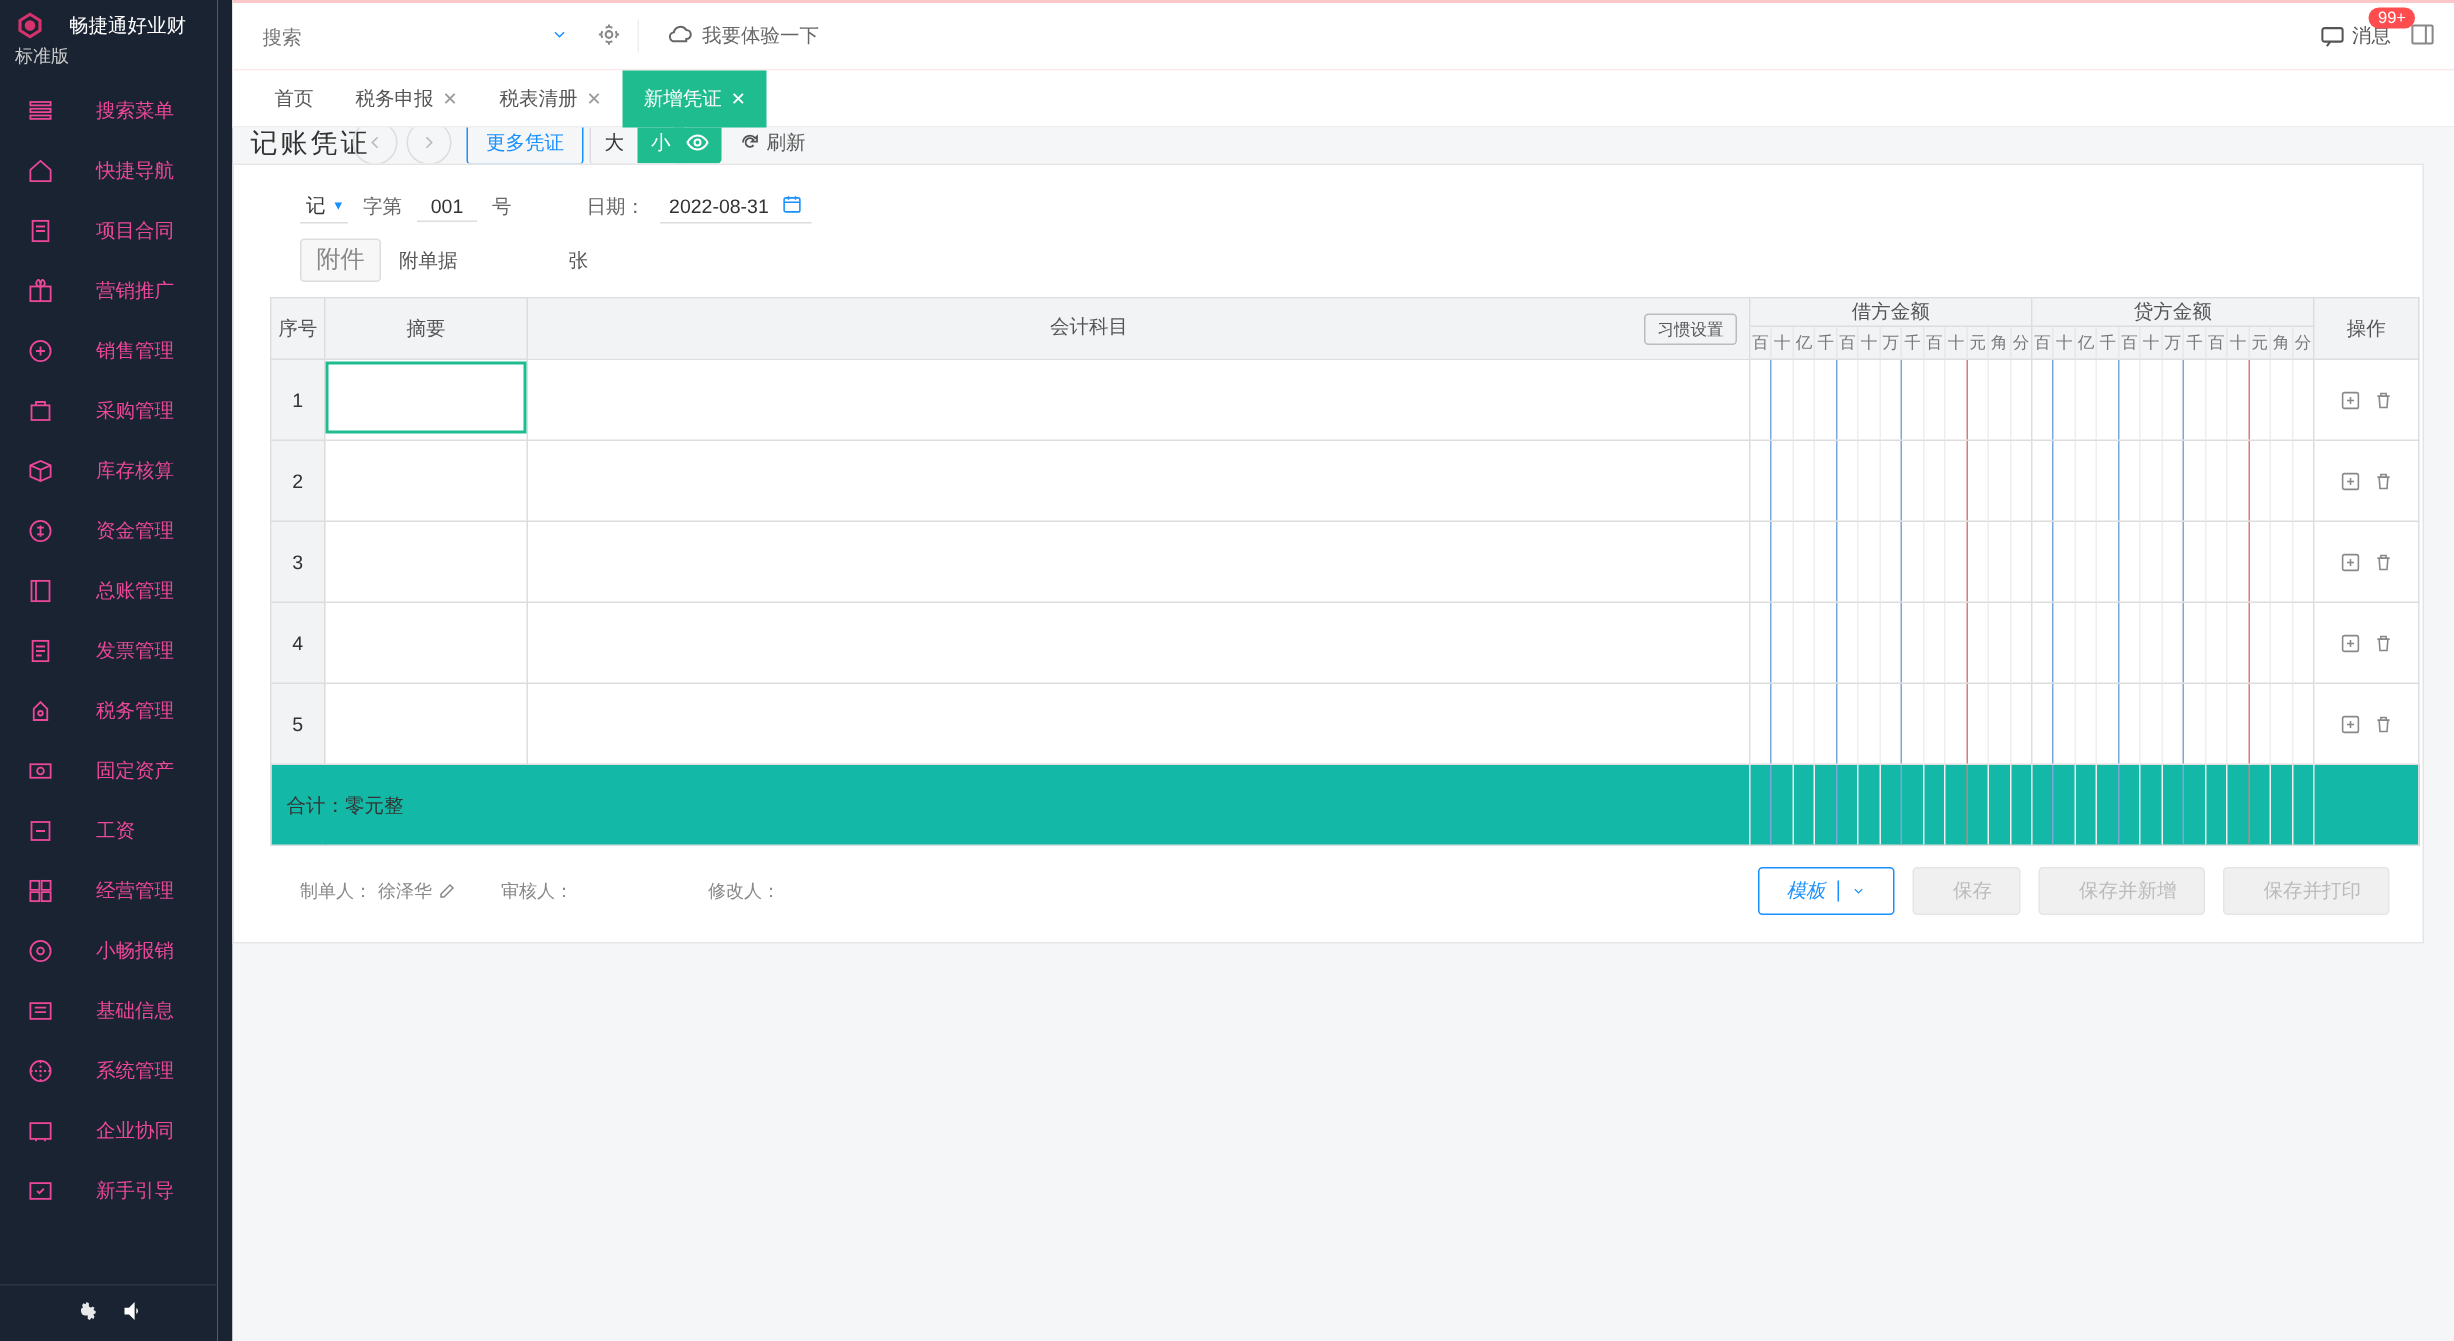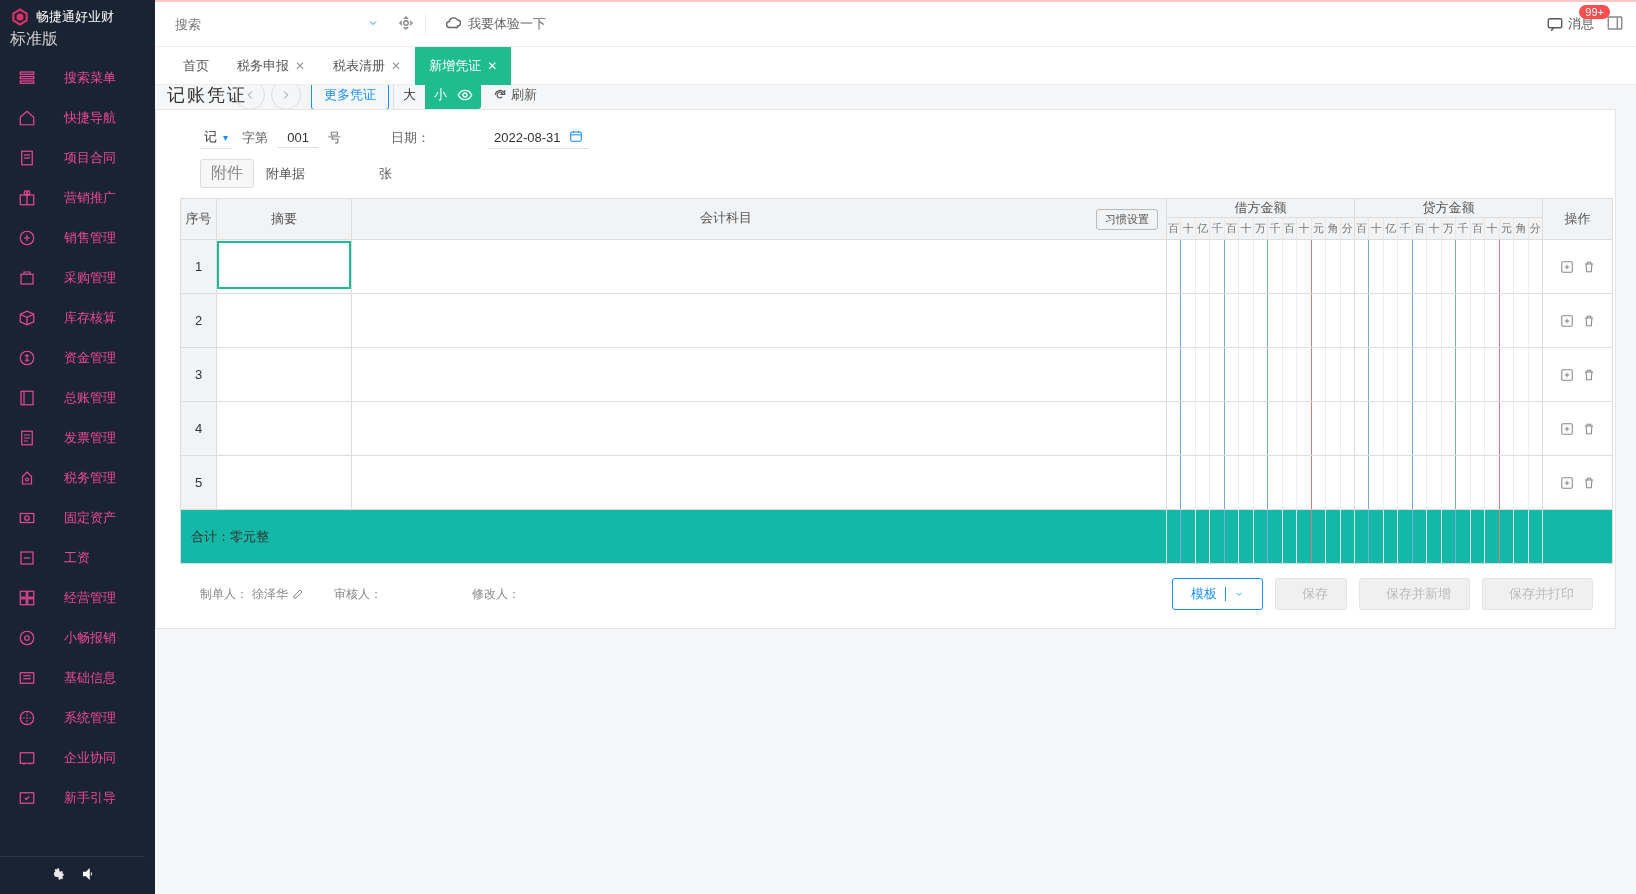--- a/index.html
+++ b/index.html
@@ -1,24 +1,24 @@
 <!DOCTYPE html>
 <html><head>
 <meta charset="utf-8">
 <style>
 * { margin: 0; padding: 0; box-sizing: border-box; }
 body { font-family: "Microsoft YaHei", sans-serif; font-size: 13px; color: #333; background: #fff; overflow: hidden; }
 .app { display: flex; height: 100vh; }
 
 
 .sidebar { width: 145px; background: #1a2332; color: #fff; display: flex; flex-direction: column; }
-.brand { display: flex; align-items: center; padding: 7px 10px 2px; gap: 6px; }
+.brand { display: flex; align-items: center; padding: 7px 10px 2px; gap: 16px; }
 .brand-icon { width: 20px; height: 20px; color: #d6336c; }
 .brand-text { font-size: 13px; font-weight: 500; }
-.brand-sub { font-size: 16px; padding: 0 10px 8px; color: #ccc; }
+.brand-sub { font-size: 12px; padding: 0 10px 8px; color: #ccc; }
 .nav { flex: 1; overflow-y: auto; }
 .nav-item { display: flex; align-items: center; gap: 28px; padding: 11px 18px; cursor: pointer; color: #ec4899; }
 .nav-icon { width: 18px; height: 18px; flex-shrink: 0; display: flex; align-items: center; justify-content: center; }
 .nav-icon svg { width: 18px; height: 18px; }
 .sidebar-footer { display: flex; justify-content: center; gap: 14px; padding: 8px; border-top: 1px solid #2a3442; }
 .sidebar-footer svg { width: 18px; height: 18px; color: #fff; }
 .scrollbar-track { width: 10px; background: #1a2332; }
 
 
 .main { flex: 1; display: flex; flex-direction: column; background: #f5f6f7; position: relative; }
@@ -57,21 +57,21 @@
 .eye-btn { width: 32px; height: 28px; background: #1ebc8e; border-radius: 3px; display: flex; align-items: center; justify-content: center; color: #fff; cursor: pointer; }
 .refresh-btn { display: flex; align-items: center; gap: 4px; color: #555; cursor: pointer; }
 
 .voucher-card { background: #fff; border: 1px solid #e5e5e5; padding: 16px 0 18px; }
 
 .voucher-header { display: flex; align-items: center; gap: 10px; padding: 0 22px 10px; }
 .vh-select { display: flex; align-items: center; gap: 6px; border-bottom: 1px solid #ddd; padding: 2px 4px; }
 .vh-select .chev { color: #1890ff; font-size: 10px; }
 .vh-label { color: #666; }
 .vh-input { border-bottom: 1px solid #ddd; padding: 2px 6px; min-width: 40px; text-align: center; }
-.date-picker { border-bottom: 1px solid #ddd; padding: 2px 6px; display: flex; align-items: center; gap: 8px; margin-left: 48px; }
+.date-picker { border-bottom: 1px solid #ddd; padding: 2px 6px; display: flex; align-items: center; gap: 8px; }
 .cal-icon { color: #1890ff; }
 
 .attach-row { display: flex; align-items: center; gap: 12px; padding: 0 22px 10px; }
 .attach-btn { border: 1px solid #ddd; padding: 3px 10px; border-radius: 3px; color: #888; cursor: pointer; font-size: 16px; background: #f7f7f7; }
 .attach-label { color: #555; }
 
 
 .vtable { width: calc(100% - 4px); margin: 0 2px; border-collapse: collapse; }
 .vtable th, .vtable td { border: 1px solid #ddd; text-align: center; font-weight: normal; }
 .vtable th { background: #f2f3f5; padding: 8px 4px; color: #555; font-size: 13px; }
@@ -94,21 +94,21 @@
 .action-icons { display: flex; gap: 8px; justify-content: center; color: #888; }
 .action-icons svg { width: 14px; height: 14px; cursor: pointer; }
 .total-row td { background: #14b8a6; height: 54px; text-align: left; padding-left: 10px; }
 .total-row .col-amount { padding-left: 0; }
 
 .voucher-footer { display: flex; align-items: center; padding: 14px 22px 0; gap: 20px; font-size: 12px; color: #888; }
 .vf-left { display: flex; gap: 30px; }
 .vf-item { display: flex; align-items: center; gap: 4px; }
 .vf-right { margin-left: auto; display: flex; gap: 12px; }
 .btn { padding: 6px 18px; border-radius: 3px; font-size: 13px; cursor: pointer; border: 1px solid transparent; }
-.btn-template { border: 1px solid #1890ff; color: #1890ff; background: #fff; display: flex; align-items: center; gap: 8px; }
+.btn-template { border: 1px solid #1890ff; color: #1890ff; background: #fff; display: flex; align-items: center; gap: 8px; font-style: italic; }
 .btn-template .sep { width: 1px; height: 14px; background: #1890ff; }
 .btn-disabled { background: #f0f0f0; color: #bbb; border-color: #e5e5e5; padding-left: 26px; }
 </style>
 </head>
 <body>
 
 <div class="app">
 
   <aside class="sidebar">
     <div class="brand">

